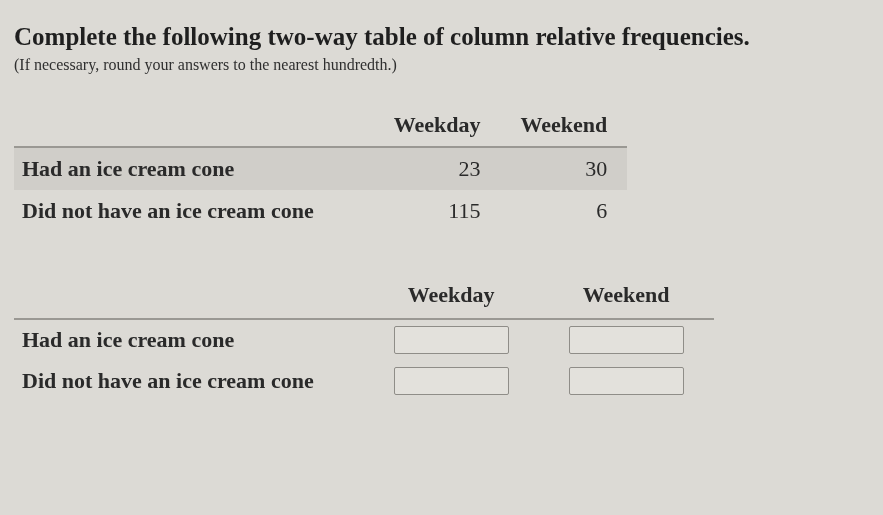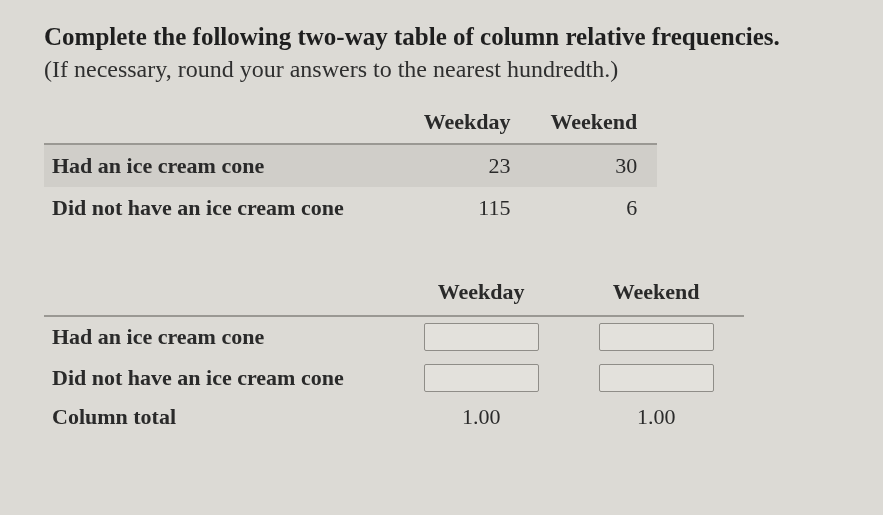--- a/index.html
+++ b/index.html
@@ -6,34 +6,34 @@
   html, body {
     margin: 0;
     padding: 0;
     width: 883px;
     height: 515px;
     font-family: Georgia, 'Times New Roman', serif;
     background: #dcdad5;
     color: #2a2a2a;
   }
   .page {
-    padding: 20px 44px;
+    padding: 20px 14px;
   }
   .title {
     font-size: 25px;
     font-weight: 700;
     color: #1f1f1f;
     line-height: 1.35;
     margin-bottom: 2px;
   }
   .subtitle {
-    font-size: 24px;
+    font-size: 16px;
     font-weight: 400;
     color: #2f2f2f;
-    margin-bottom: 20px;
+    margin-bottom: 32px;
   }
   .tbl1 {
     border-collapse: collapse;
     margin-left: 0;
     margin-bottom: 44px;
     font-size: 22px;
   }
   .tbl1 th {
     font-weight: 700;
     text-align: center;
@@ -144,21 +144,16 @@
     </tr>
     <tr>
       <td class="rowlbl">Did not have an ice cream cone</td>
       <td>
         <input class="inp" type="text" value="" style="">
       </td>
       <td>
         <input class="inp" type="text" value="" style="">
       </td>
     </tr>
-    <tr>
-      <td class="rowlbl">Column total</td>
-      <td>1.00</td>
-      <td>1.00</td>
-    </tr>
   </tbody>
     </table>
 
 </div>
 
 </body></html>

